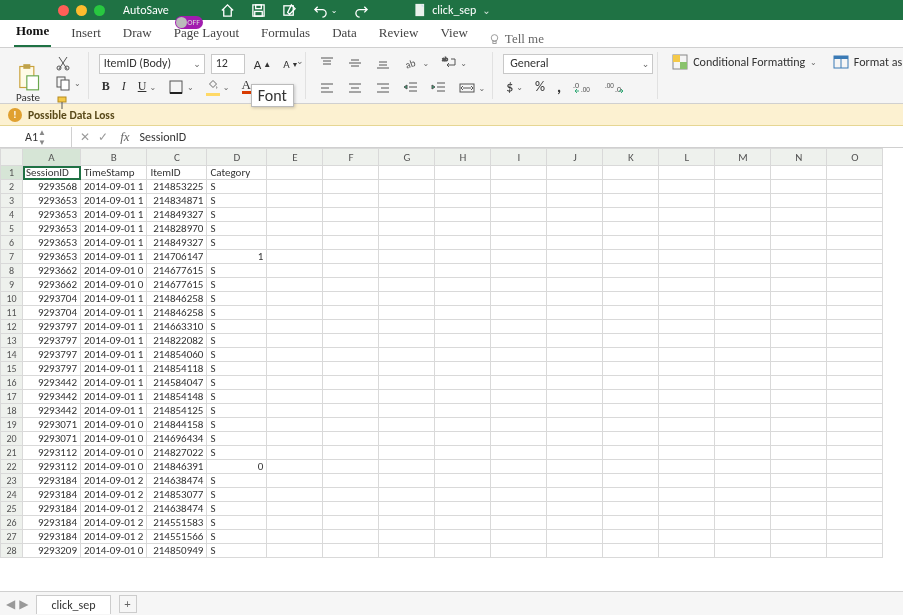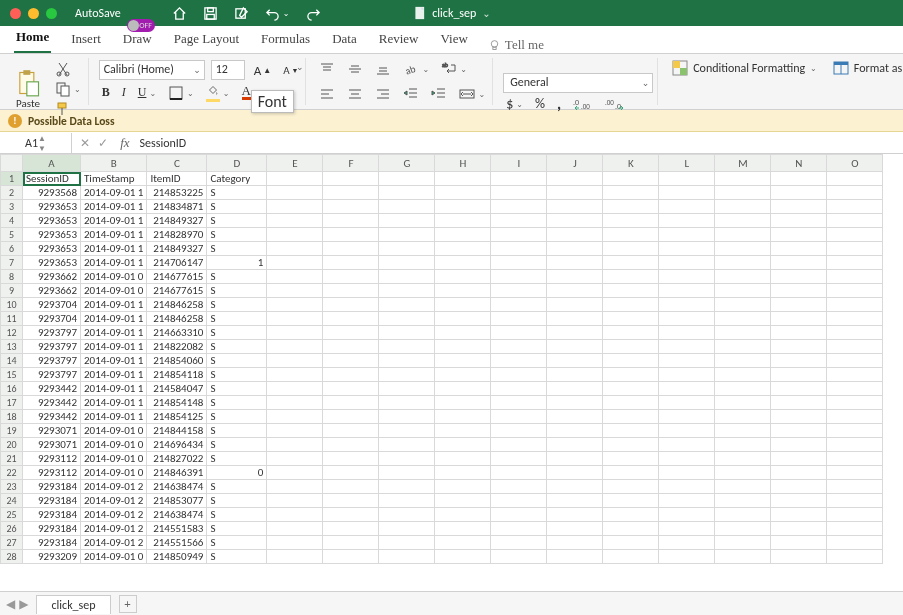--- a/index.html
+++ b/index.html
@@ -1,19 +1,19 @@
 <!DOCTYPE html>
 <html><head>
 <meta charset="utf-8">
 <style>
   * { box-sizing: border-box; margin: 0; padding: 0; }
   body { font-family: -apple-system, "Segoe UI", Calibri, sans-serif; font-size: 12px; color: #333; width: 903px; height: 615px; overflow: hidden; background: #fff; display:flex; flex-direction:column; }
 
   
-  .titlebar { background: #1f7244; height: 26px; display:flex; align-items:center; color:#fff; font-size:12px; position:relative; }
+  .titlebar { background: #1f7244; height: 20px; display:flex; align-items:center; color:#fff; font-size:12px; position:relative;padding-left:48px; }
   .traffic-lights { display:flex; gap:7px; padding:0 10px; }
   .dot { width:11px; height:11px; border-radius:50%; }
   .dot.red { background:#ff5f57; }
   .dot.yellow { background:#febc2e; }
   .dot.green { background:#28c840; }
   .autosave { display:flex; align-items:center; gap:6px; margin-left:8px;}
   .switch { width:28px; height:13px; border-radius:7px; background:#a21caf; position:relative; display:inline-block;margin-top:24px; }
   .switch::after { content:""; width:11px; height:11px; border-radius:50%; background:#bbb; position:absolute; top:1px; left:1px; }
   .switch-label { font-size:8px; position:absolute; right:3px; top:1px; color:#ddd; }
   .qat { display:flex; gap:10px; margin-left:14px; }
@@ -36,21 +36,21 @@
   .row { display:flex; align-items:center; gap:6px; }
   .ico { width:16px; height:16px; display:inline-flex; align-items:center; justify-content:center; color:#555; }
   .ico-s { width:14px; height:14px; }
   .btn { display:flex; align-items:center; gap:2px; padding:1px 3px; border-radius:3px; cursor:pointer; }
   .dd { font-size:8px; color:#666; margin-left:1px; }
   .paste-block { display:flex; flex-direction:column; align-items:center; justify-content:center; gap:0px; padding:0 4px;}
   .paste-ico { width:28px; height:28px; }
   .font-select { border:1px solid #c8c8c8; background:#fff; font-size:12px; height:20px; width:106px; padding:1px 4px; position:relative;}
   .size-select { border:1px solid #c8c8c8; background:#fff; font-size:12px; height:20px; width:34px; padding:1px 4px; }
   .sel-dd { position:absolute; right:3px; top:3px; font-size:9px; color:#666;}
-  .num-select { border:1px solid #c8c8c8; background:#fff; font-size:12px; height:20px; width:150px; padding:1px 6px; position:relative;margin-top:13px;}
+  .num-select { border:1px solid #c8c8c8; background:#fff; font-size:12px; height:20px; width:150px; padding:1px 6px; position:relative;}
   .cmd-list { display:flex; gap:8px; }
   .cmd { display:flex; align-items:center; gap:5px; font-size:12px; color:#333; white-space:nowrap; padding:0 4px;}
   .cmd .dd { margin-left:auto; }
   .tooltip { position:absolute; top:32px; left:156px; background:#fff; border:1px solid #bbb; padding:1px 6px; font-size:16px; box-shadow:1px 1px 3px rgba(0,0,0,.2); z-index:10;}
 
   
   .warnbar { background:#fcf1d1; border-bottom:1px solid #e6d693; height:22px; display:flex; align-items:center; padding:0 8px; font-size:11.5px; color:#5a4a1a; gap:6px;}
   .warn-ico { width:14px; height:14px; background:#e0a030; border-radius:50%; display:flex; align-items:center; justify-content:center; color:#fff; font-weight:700; font-size:10px;}
 
   
@@ -190,21 +190,21 @@
               <rect x="3" y="2" width="8" height="5" fill="#f4c949" stroke="#b58a1f"></rect>
               <path d="M7 7 V14" stroke="#555"></path>
             </svg>
           </span>
       </div>
     </div>
   </div>
 
   <div class="grp" style="position:relative">
     <div class="row">
-      <div class="font-select"><span>Calibri (Home)</span><span class="sel-dd">⌄</span></div>
+      <div class="font-select"><span>ItemID (Body)</span><span class="sel-dd">⌄</span></div>
       <div class="size-select"><span>12</span><span class="sel-dd" style="right:2px">⌄</span></div>
       <span class="btn" style="font-size:13px">A<sup style="font-size:8px">▲</sup></span>
       <span class="btn" style="font-size:11px">A<sup style="font-size:7px">▼</sup></span>
     </div>
     <div class="tooltip">Font</div>
     <div class="row">
       <span class="btn" style="font-weight:700;font-family:serif">B</span>
       <span class="btn" style="font-style:italic;font-family:serif">I</span>
       <span class="btn">
           <span style="text-decoration:underline;font-family:serif">U</span>

